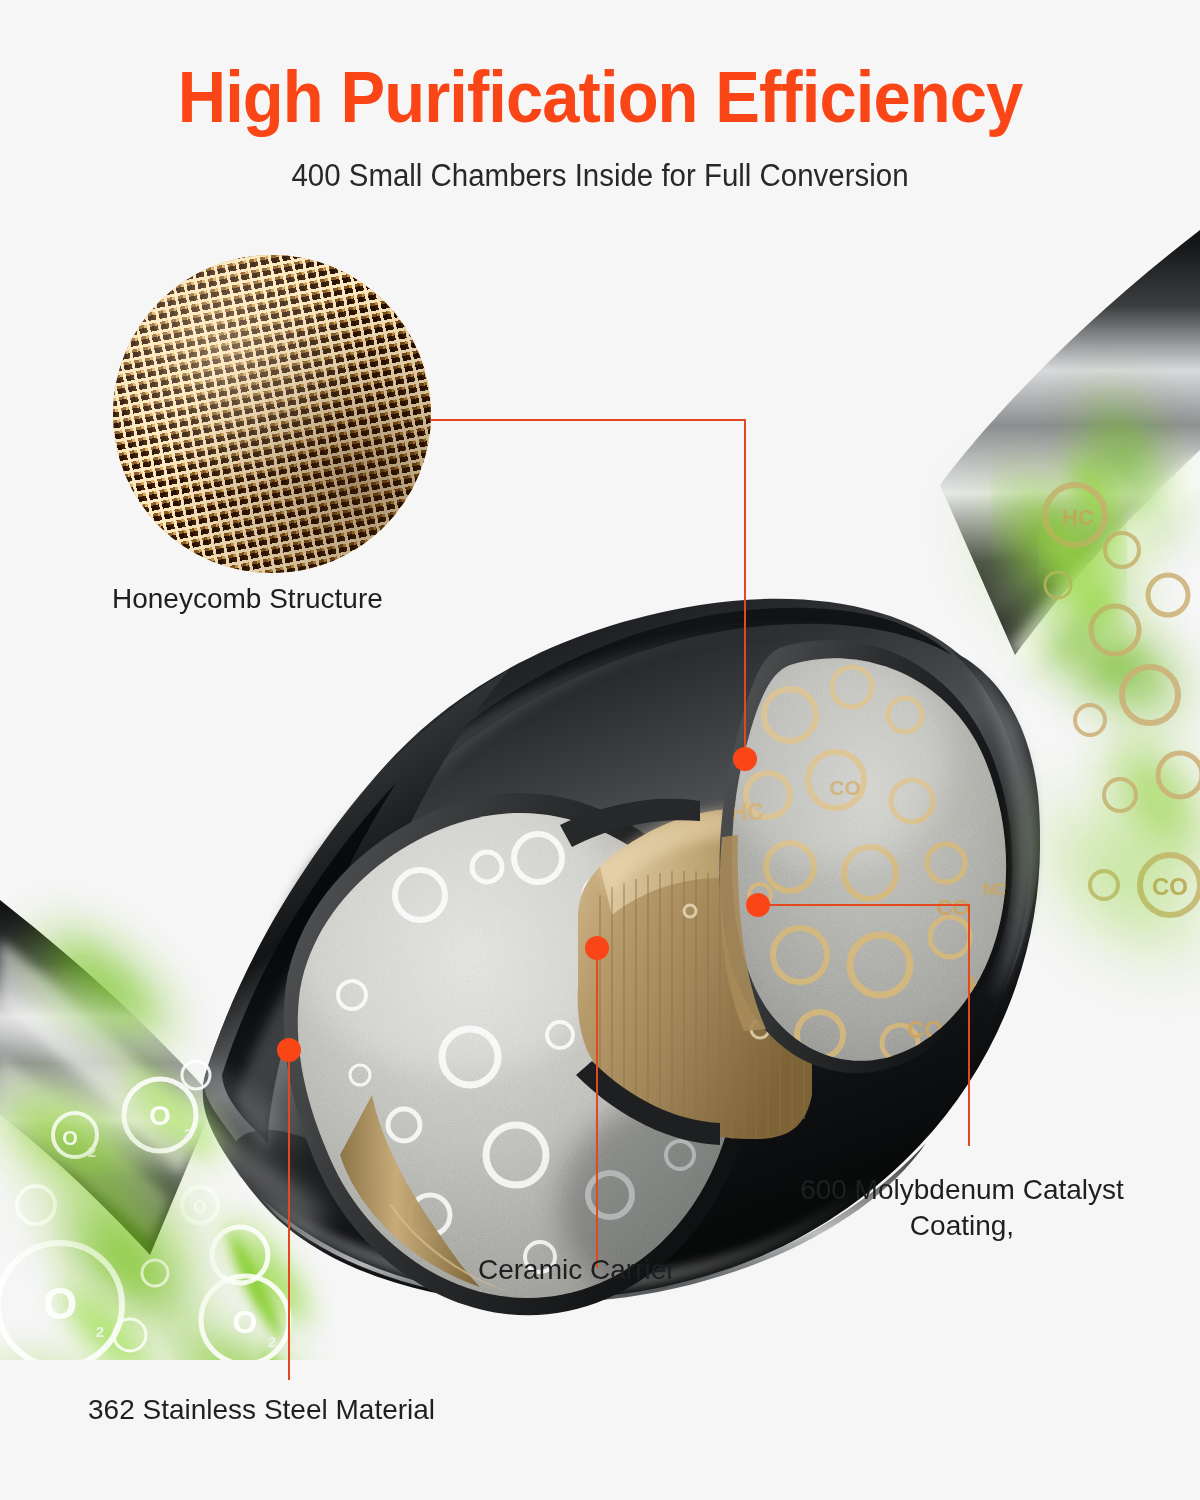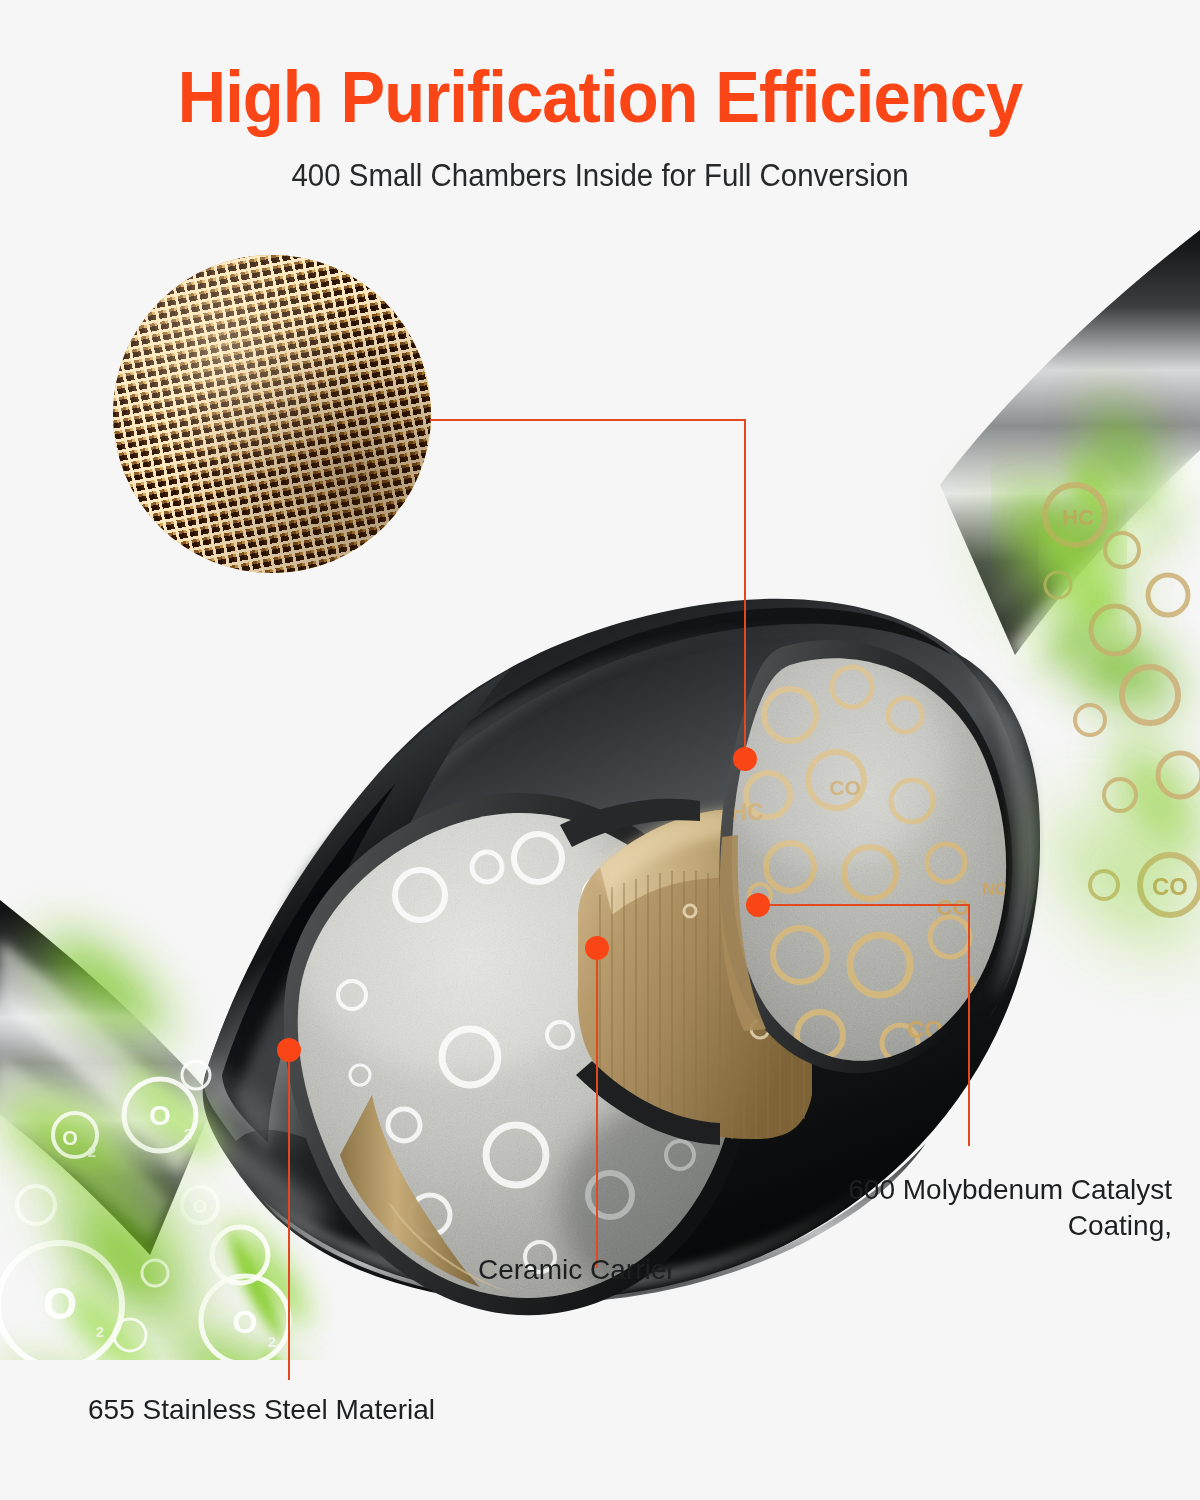--- a/index.html
+++ b/index.html
@@ -35,21 +35,21 @@
   }
 
   
   .label{
     position:absolute;
     font-size:28px;line-height:36px;
     color:#1d1f21;
     font-weight:400;
     white-space:nowrap;
   }
-  .label.multi{white-space:normal;text-align:right;}
+  .label.multi{white-space:normal;text-align:center;}
 
   
   .lead-h{position:absolute;height:2px;background:#e4481f;}
   .lead-v{position:absolute;width:2px;background:#e4481f;}
   .dot{
     position:absolute;border-radius:50%;background:#fa4616;
   }
 
   
   .honey-wrap{
@@ -507,20 +507,21 @@
   <div class="lead-h" style="left:758px;top:904px;width:212px;"></div>
   <div class="lead-v" style="left:968px;top:904px;height:242px;"></div>
   <div class="dot" style="left:746px;top:893px;width:24px;height:24px;"></div>
 
   <div class="lead-v" style="left:596px;top:948px;height:320px;"></div>
   <div class="dot" style="left:585px;top:936px;width:24px;height:24px;"></div>
 
   <div class="lead-v" style="left:288px;top:1050px;height:330px;"></div>
   <div class="dot" style="left:277px;top:1038px;width:24px;height:24px;"></div>
 
+  <div class="label" style="left:112px;top:581px;">Honeycomb Structure</div>
 
   <div class="label multi" style="left:752px;top:1172px;width:420px;">600 Molybdenum Catalyst Coating,</div>
 
   <div class="label" style="left:478px;top:1252px;">Ceramic Carrier</div>
 
-  <div class="label" style="left:88px;top:1392px;">655 Stainless Steel Material</div>
+  <div class="label" style="left:88px;top:1392px;">362 Stainless Steel Material</div>
 
 </div>
 
 </body></html>

